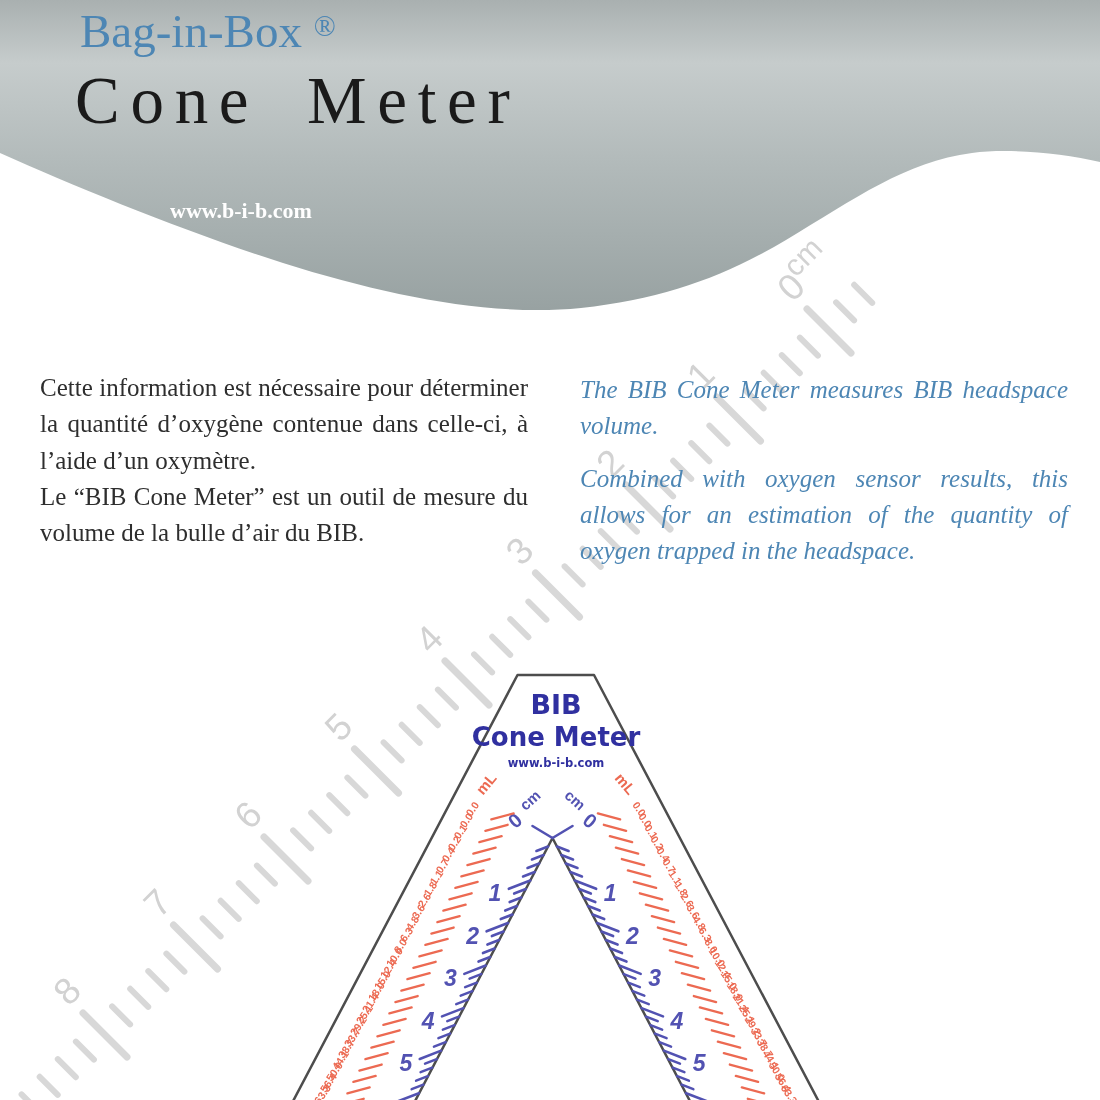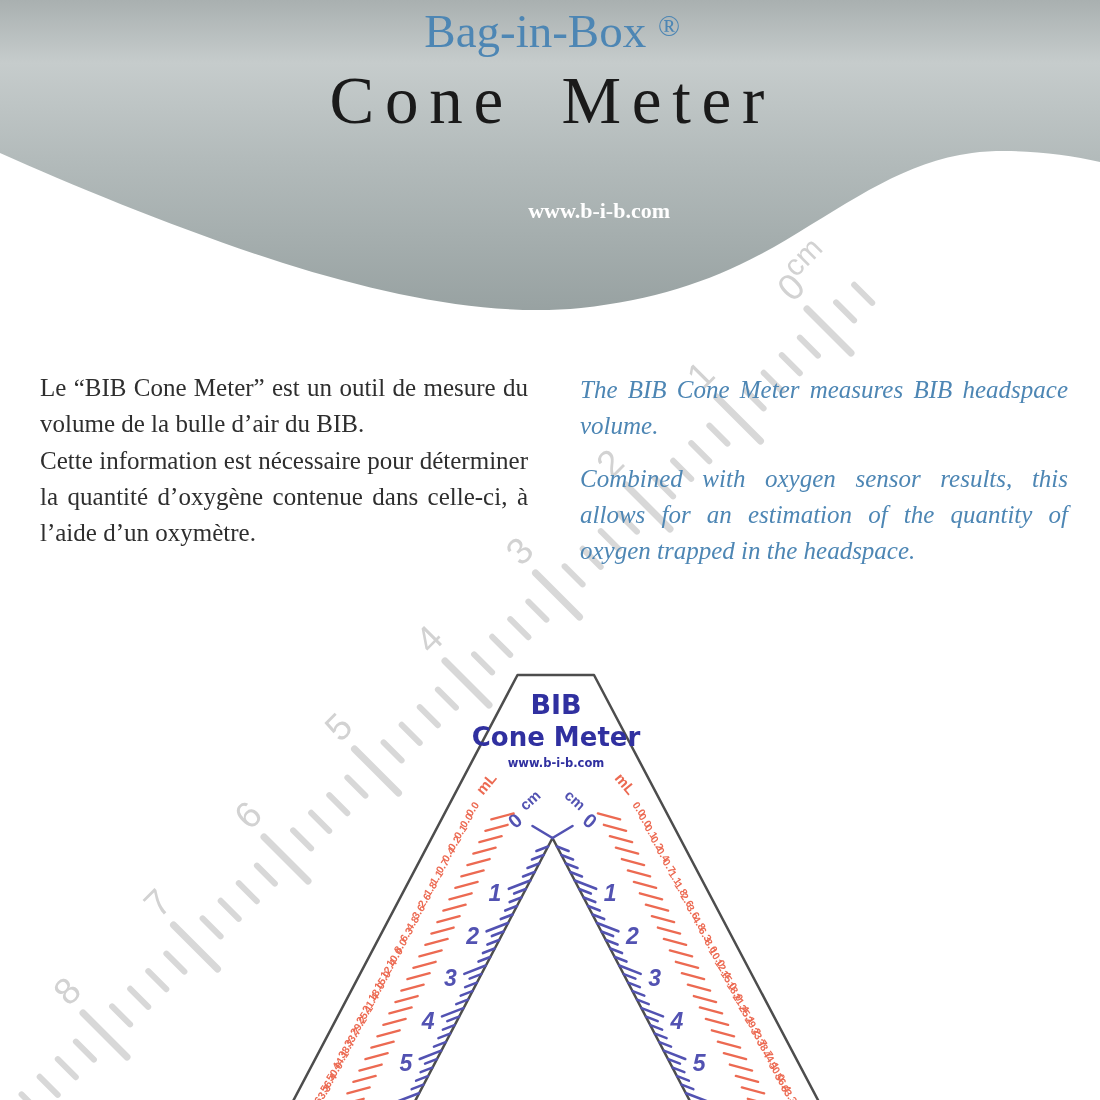--- a/index.html
+++ b/index.html
@@ -4,21 +4,21 @@
 <style>
   html,body{margin:0;padding:0;}
   body{
     width:1100px;height:1100px;position:relative;overflow:hidden;background:#ffffff;
     font-family:"Liberation Serif", serif;
   }
   svg.layer{position:absolute;left:0;top:0;pointer-events:none;}
   #wm-svg{z-index:0;}
   #hdr-svg{z-index:1;}
   #cone-svg{z-index:3;}
-  .hdr-text{position:absolute;z-index:2;text-align:right;}
+  .hdr-text{position:absolute;z-index:2;text-align:left;}
   .hdr-brand{
     left:80px;top:4px;width:600px;
     font-size:47px;color:var(--accent_blue,#4d86b4);
   }
   .hdr-brand .mark{font-size:29px;vertical-align:11px;}
   .hdr-title{
     left:75px;top:62px;width:700px;
     font-size:67px;color:var(--title_color,#1a1a1a);
     letter-spacing:0.16em;word-spacing:0.30em;
   }
@@ -114,22 +114,22 @@
 </svg>
 
 <div class="hdr-text hdr-brand">
   <span>Bag-in-Box</span>
   <span class="mark">®</span>
 </div>
 <div class="hdr-text hdr-title">Cone Meter</div>
 <div class="hdr-text hdr-site">www.b-i-b.com</div>
 
 <div class="col col-fr">
+  <p>Cette information est nécessaire pour déterminer la quantité d’oxygène contenue dans celle-ci, à l’aide d’un oxymètre.</p>
   <p>Le “BIB Cone Meter” est un outil de mesure du volume de la bulle d’air du BIB.</p>
-  <p>Cette information est nécessaire pour déterminer la quantité d’oxygène contenue dans celle-ci, à l’aide d’un oxymètre.</p>
 </div>
 <div class="col col-en">
   <p>The BIB Cone Meter measures BIB headspace volume.</p>
   <p>Combined with oxygen sensor results, this allows for an estimation of the quantity of oxygen trapped in the headspace.</p>
 </div>
 
 <svg id="cone-svg" class="layer" width="1100" height="1100" viewBox="0 0 1100 1100">
   <polygon id="cone-outline" points="517.5,675 594,675 820.6,1105 692,1105 552.5,838 413,1105 291,1105" fill="#ffffff" stroke-width="2.5" stroke-linejoin="round" stroke="#4d4d4d"></polygon>
   <text id="logo1" x="556" y="714" text-anchor="middle" font-size="27" font-weight="bold" font-family="DejaVu Sans, sans-serif" fill="#3030a0">BIB</text>
   <text id="logo2" x="556" y="746" text-anchor="middle" font-size="26" font-weight="bold" font-family="DejaVu Sans, sans-serif" fill="#3030a0">Cone Meter</text>

